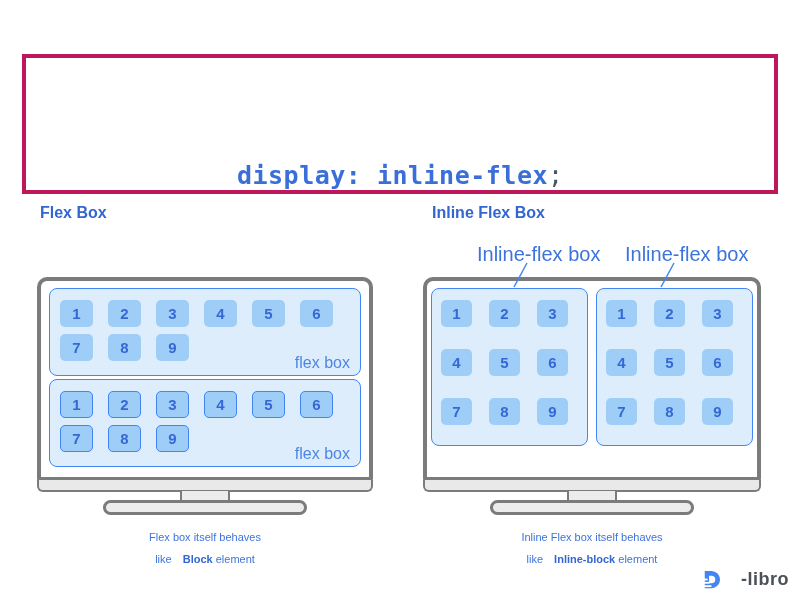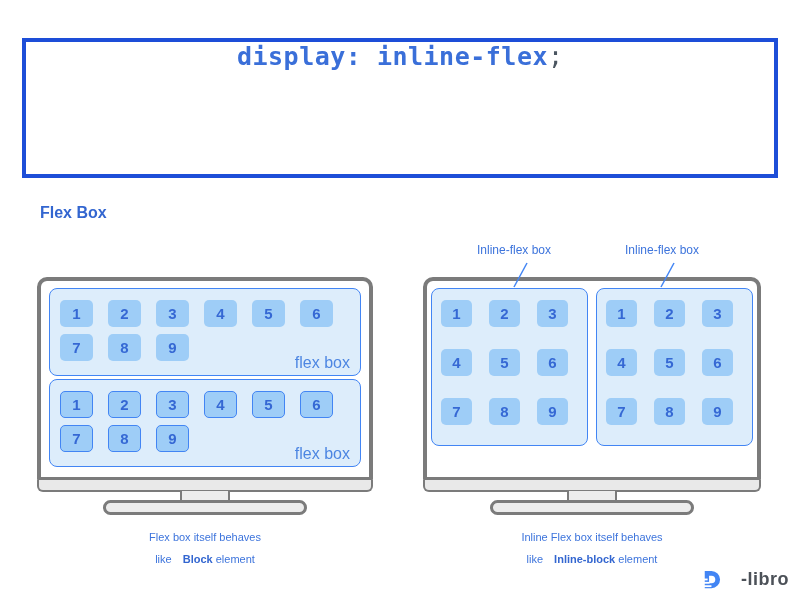--- a/index.html
+++ b/index.html
@@ -3,23 +3,23 @@
 <meta charset="utf-8">
 <style>
   html, body { margin: 0; padding: 0; background: #ffffff; }
   .canvas {
     position: relative; width: 800px; height: 600px; background: #ffffff;
     font-family: "Liberation Sans", sans-serif; overflow: hidden;
   }
 
   
   .code-box {
-    position: absolute; left: 22px; top: 38px; width: 748px; height: 132px;
-    border: 4px solid #1d4ed8; background: #ffffff;
-    display: flex; align-items: flex-start; justify-content: center;
+    position: absolute; left: 22px; top: 54px; width: 748px; height: 132px;
+    border: 4px solid #be185d; background: #ffffff;
+    display: flex; align-items: flex-end; justify-content: center;
   }
   .code-text {
     font-family: "DejaVu Sans Mono", monospace; font-weight: bold;
     font-size: 25px; color: #3a6fd9; letter-spacing: 0.5px;
   }
   .code-semi {
     font-family: "DejaVu Sans Mono", monospace; font-weight: normal;
     font-size: 25px; color: #4a5560;
   }
 
@@ -80,21 +80,21 @@
   .ic {
     box-sizing: border-box; width: 157px; height: 158px;
     background: #ddedfb; border: 1.5px solid #4285f4; border-radius: 8px;
     padding: 11px 9px;
   }
   .ic .items { column-gap: 17px; row-gap: 22px; }
   .ic .item { width: 31px; }
 
   
   .annotation {
-    position: absolute; top: 243px; font-size: 12px; color: #3d74dc;
+    position: absolute; top: 243px; font-size: 20px; color: #3d74dc;
   }
   .annotation-1 { left: 477px; }
   .annotation-2 { left: 625px; }
   .leader-svg {
     position: absolute; left: 0; top: 0; width: 800px; height: 600px;
     pointer-events: none;
   }
 
   
   .caption {
@@ -118,20 +118,21 @@
 <body>
 
 <div class="canvas">
 
   <div class="code-box">
     <span class="code-text">display: inline-flex</span>
       <span class="code-semi">;</span>
   </div>
 
   <div class="section-heading heading-left">Flex Box</div>
+  <div class="section-heading heading-right">Inline Flex Box</div>
 
   <div class="monitor monitor-left">
     <div class="screen">
       <div class="fc">
         <div class="items">
             <div class="item">1</div>
             <div class="item">2</div>
             <div class="item">3</div>
             <div class="item">4</div>
             <div class="item">5</div>

